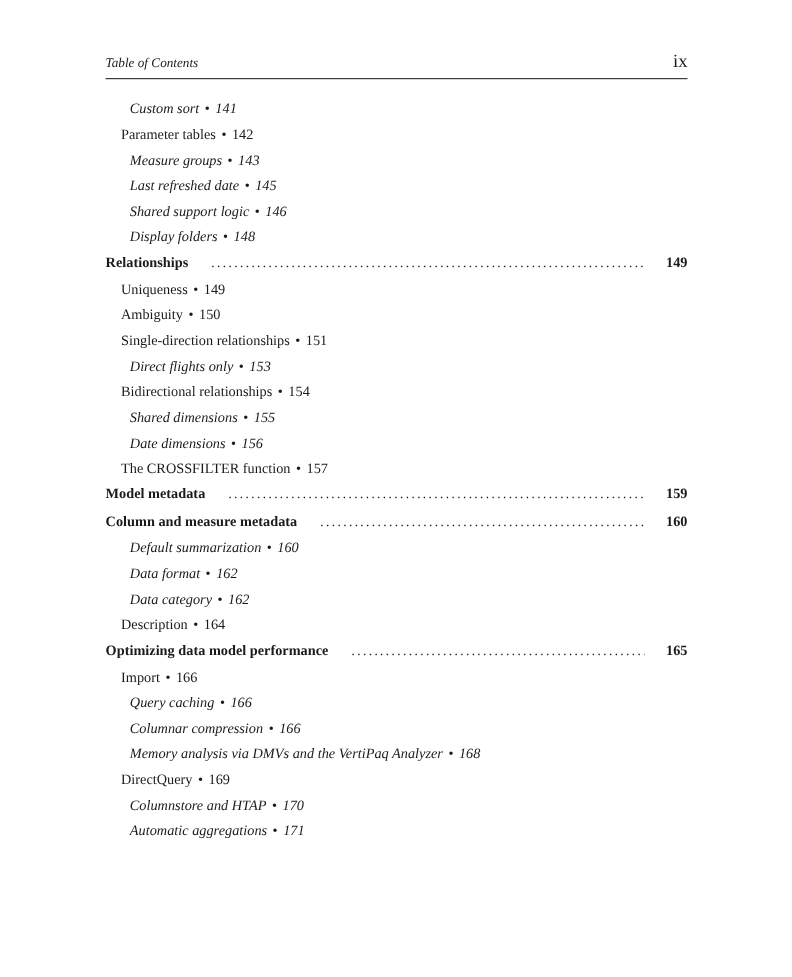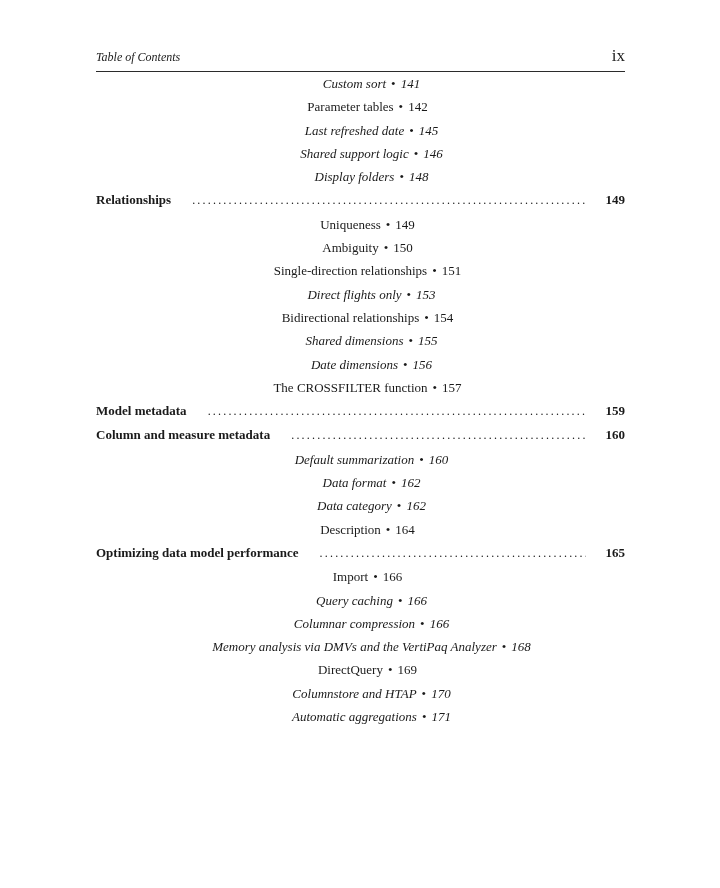--- a/index.html
+++ b/index.html
@@ -12,21 +12,20 @@
     height: 888px;
     font-family: "Liberation Serif", serif;
     color: #1a1a1a;
     overflow: hidden;
   }
   .doc-page {
     box-sizing: border-box;
     width: 720px;
     height: 888px;
     padding: 46px 95px 0 96px;
-    text-align: center;
   }
   
   .running-header {
     display: flex;
     justify-content: space-between;
     align-items: baseline;
     font-size: 12px;
   }
   .header-title {
     font-style: italic;
@@ -34,20 +33,21 @@
   .header-page {
     font-size: 17px;
   }
   .header-rule {
     border: none;
     border-top: 1.2px solid #2b2b2b;
     margin: 5px 0 0 0;
   }
   
   .toc-entries {
+    margin-top: 15px;
   }
   .toc-row {
     font-size: 13px;
     line-height: 23.3px;
     white-space: nowrap;
   }
   .toc-row.level-1 {
     padding-left: 0;
     font-weight: bold;
     display: flex;
@@ -87,20 +87,21 @@
 
 <div class="doc-page">
   <div class="running-header">
     <span class="header-title">Table of Contents</span>
     <span class="header-page">ix</span>
   </div>
   <hr class="header-rule">
   <div class="toc-entries">
       <div class="toc-row level-3"><span class="entry-text">Custom sort</span><span class="bullet">•</span><span class="page-num">141</span></div>
       <div class="toc-row level-2"><span class="entry-text">Parameter tables</span><span class="bullet">•</span><span class="page-num">142</span></div>
+      <div class="toc-row level-3"><span class="entry-text">Measure groups</span><span class="bullet">•</span><span class="page-num">143</span></div>
       <div class="toc-row level-3"><span class="entry-text">Last refreshed date</span><span class="bullet">•</span><span class="page-num">145</span></div>
       <div class="toc-row level-3"><span class="entry-text">Shared support logic</span><span class="bullet">•</span><span class="page-num">146</span></div>
       <div class="toc-row level-3"><span class="entry-text">Display folders</span><span class="bullet">•</span><span class="page-num">148</span></div>
       <div class="toc-row level-1">
         <span class="entry-text">Relationships</span>
         <span class="dots"></span>
         <span class="page-num">149</span>
       </div>
       <div class="toc-row level-2"><span class="entry-text">Uniqueness</span><span class="bullet">•</span><span class="page-num">149</span></div>
       <div class="toc-row level-2"><span class="entry-text">Ambiguity</span><span class="bullet">•</span><span class="page-num">150</span></div>

